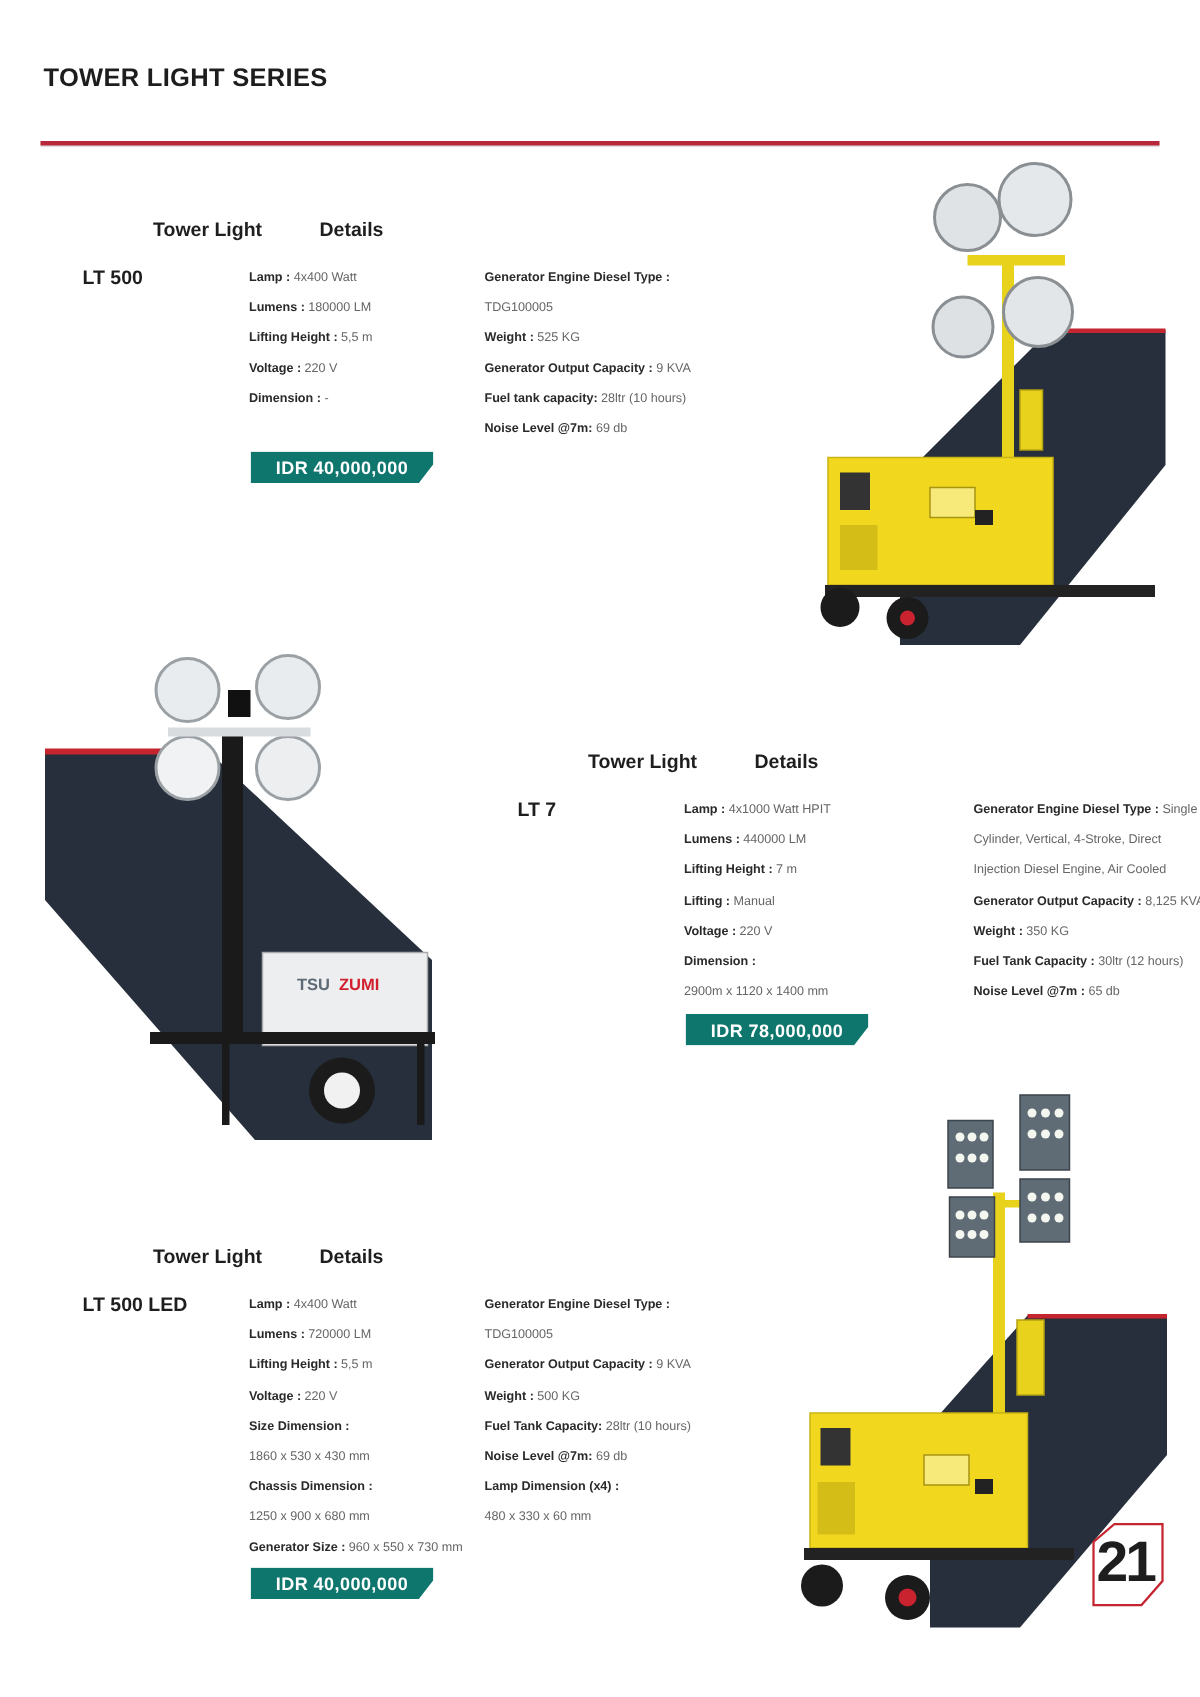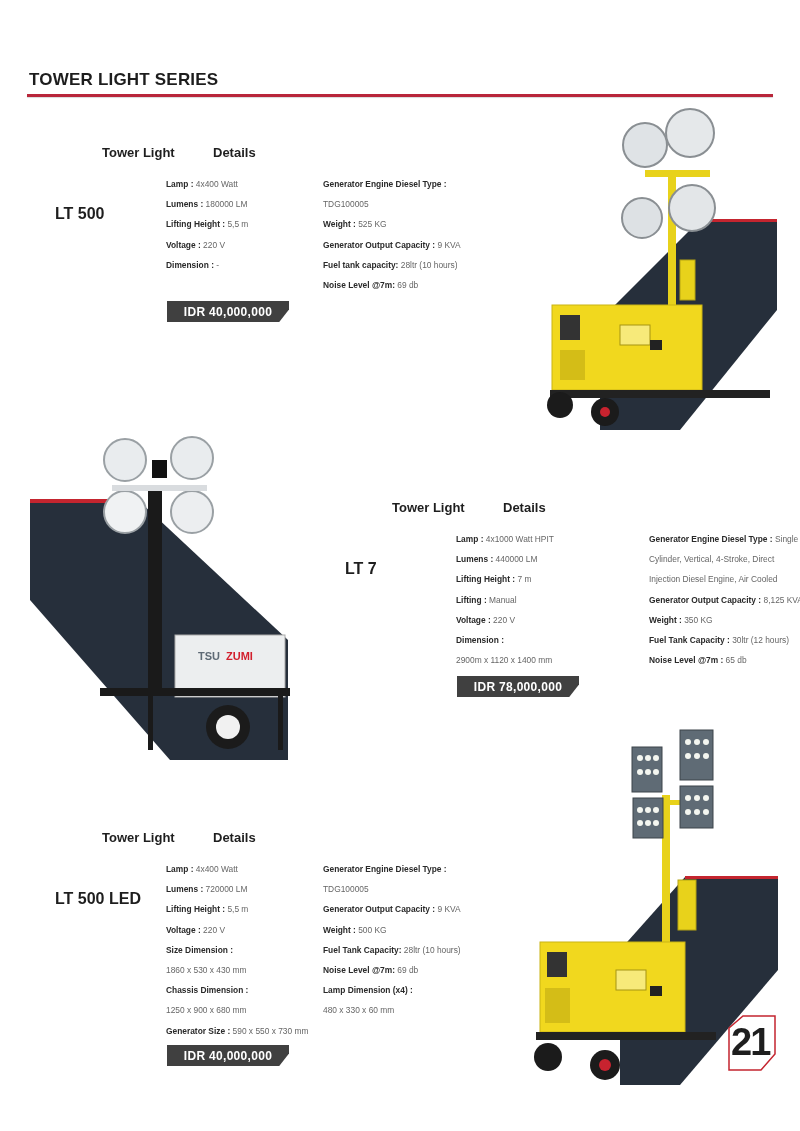--- a/index.html
+++ b/index.html
@@ -1,25 +1,25 @@
 <!DOCTYPE html>
 <html><head>
 <meta charset="utf-8">
 <style>
   html, body { margin: 0; padding: 0; background: #ffffff; }
   body { width: 800px; height: 1131px; position: relative; overflow: hidden; font-family: "Liberation Sans", sans-serif; color: #222; }
   .abs { position: absolute; }
-  .page-title { left: 29px; top: 42px; font-size: 17px; font-weight: bold; color: #1d1d1d; letter-spacing: 0.2px; margin-top: 28px; }
+  .page-title { left: 29px; top: 42px; font-size: 17px; font-weight: bold; color: #1d1d1d; letter-spacing: 0.2px; }
   .title-rule { left: 27px; top: 94px; width: 746px; height: 3px; background: #b8263a; box-shadow: 0 1px 1px rgba(0,0,0,0.15); }
   .hdr { font-size: 13px; font-weight: bold; color: #1e1e1e; margin-left: 47px; }
-  .model { font-size: 16px; font-weight: bold; color: #1e1e1e; margin-top: 28px; }
+  .model { font-size: 13px; font-weight: bold; color: #1e1e1e; }
   .spec-list { font-size: 8.4px; line-height: 20.2px; color: #666; white-space: nowrap; }
   .spec-list .row { height: 20.2px; }
   .spec-list .k { font-weight: bold; color: #2a2a2a; text-align: center; }
-  .price { height: 21px; background: #404040; color: #fff; font-weight: bold; font-size: 12px; display: flex; align-items: center; justify-content: center; letter-spacing: 0.3px; clip-path: polygon(0 0, 100% 0, 100% 40%, 92% 100%, 0 100%); }
+  .price { height: 21px; background: #0f766e; color: #fff; font-weight: bold; font-size: 12px; display: flex; align-items: center; justify-content: center; letter-spacing: 0.3px; clip-path: polygon(0 0, 100% 0, 100% 40%, 92% 100%, 0 100%); }
   .page-num { right: 26px; bottom: 14px; }
 </style>
 </head>
 <body>
 
 <div class="abs page-title">TOWER LIGHT SERIES</div>
 <div class="abs title-rule"></div>
 
 <section>
   <div class="abs hdr" style="left:55px;top:145px;">Tower Light</div>
@@ -127,21 +127,21 @@
 
   <div class="abs spec-list" style="left:166px;top:859px;">
     <div class="row"><span class="k">Lamp :</span><span> 4x400 Watt</span></div>
     <div class="row"><span class="k">Lumens :</span><span> 720000 LM</span></div>
     <div class="row"><span class="k">Lifting Height :</span><span> 5,5 m</span></div>
     <div class="row"><span class="k">Voltage :</span><span> 220 V</span></div>
     <div class="row"><span class="k">Size Dimension :</span><span></span></div>
     <div class="row"><span class="k"></span><span>1860 x 530 x 430 mm</span></div>
     <div class="row"><span class="k">Chassis Dimension :</span><span></span></div>
     <div class="row"><span class="k"></span><span>1250 x 900 x 680 mm</span></div>
-    <div class="row"><span class="k">Generator Size :</span><span> 590 x 550 x 730 mm</span></div>
+    <div class="row"><span class="k">Generator Size :</span><span> 960 x 550 x 730 mm</span></div>
   </div>
 
   <div class="abs spec-list" style="left:323px;top:859px;">
     <div class="row"><span class="k">Generator Engine Diesel Type :</span><span></span></div>
     <div class="row"><span class="k"></span><span>TDG100005</span></div>
     <div class="row"><span class="k">Generator Output Capacity :</span><span> 9 KVA</span></div>
     <div class="row"><span class="k">Weight :</span><span> 500 KG</span></div>
     <div class="row"><span class="k">Fuel Tank Capacity:</span><span> 28ltr (10 hours)</span></div>
     <div class="row"><span class="k">Noise Level @7m:</span><span> 69 db</span></div>
     <div class="row"><span class="k">Lamp Dimension (x4) :</span><span></span></div>

